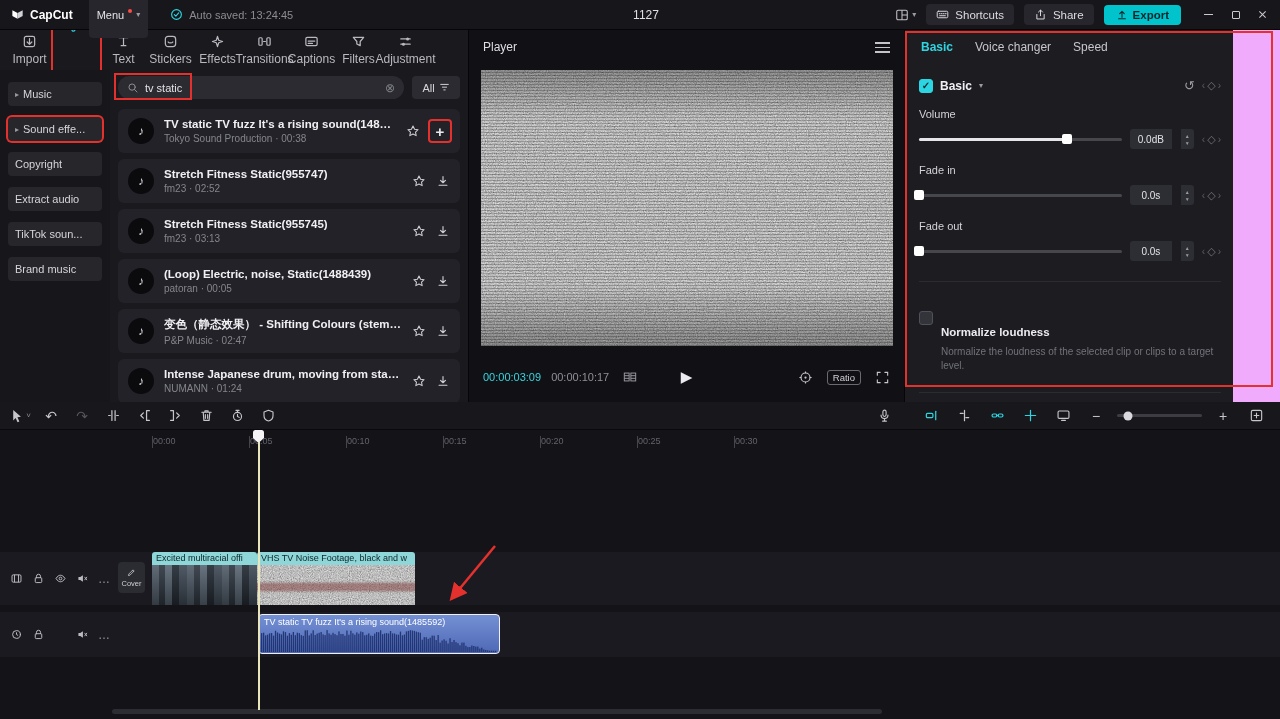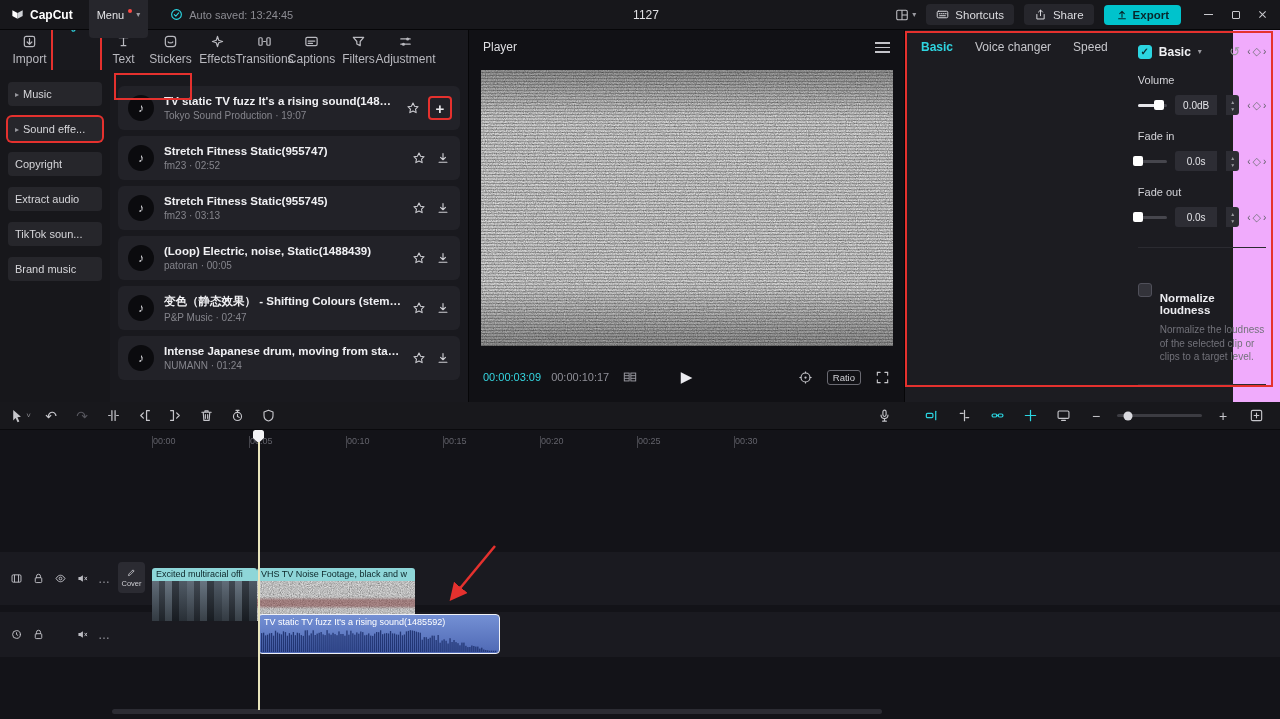--- a/index.html
+++ b/index.html
@@ -69,21 +69,21 @@
       linear-gradient(180deg, rgba(0,0,0,.28), transparent 18%, transparent 78%, rgba(0,0,0,.3)); }
   .player-controls { height:50px; position:relative; display:flex; align-items:center; padding:0 14px; gap:10px; flex-shrink:0; }
   .time-cur { color:#35d6e0; font-size:11px; }
   .time-total { color:#8f8f97; font-size:11px; }
   .frames-icon { color:#9a9aa1; margin-left:4px; }
   .play-btn { position:absolute; left:50%; transform:translateX(-50%); background:none; border:none; color:#ececf0; font-size:15px; }
   .pc-right { margin-left:auto; display:flex; align-items:center; gap:14px; color:#c6c6cb; }
   .ratio-btn { border:1px solid #6a6a72; border-radius:3px; padding:1px 5px; font-size:9.5px; color:#cfcfd4; cursor:pointer; }
 
   
-  .props-panel { width:328px; background:#1c1c21; display:flex; flex-direction:row; position:relative; }
+  .props-panel { width:328px; background:#1c1c21; display:flex; flex-direction:column; position:relative; }
   .props-tabs { height:34px; display:flex; align-items:center; gap:22px; padding:0 16px; flex-shrink:0; }
   .props-tab { font-size:12px; color:#c6c6cb; cursor:pointer; }
   .props-tab.active { color:#2fd5e0; font-weight:bold; }
   .props-body { flex:1; padding:0 12px 0 14px; }
   .row { display:flex; align-items:center; }
   .basic-header { margin-top:14px; gap:7px; }
   .sec-title { font-size:12px; font-weight:bold; color:#f0f0f3; }
   .caret-sm { font-size:8px; color:#9a9aa0; }
   .spacer { flex:1; }
   .reset { font-size:13px; color:#9a9aa0; cursor:pointer; }
@@ -124,21 +124,21 @@
   .tl-tracks { position:relative; flex:1; }
   .strip { position:absolute; left:0; right:0; background:#1a1a20; }
   .video-strip { top:104px; height:53px; }
   .audio-strip { top:164px; height:45px; }
   .g-row { position:absolute; left:0; width:112px; display:flex; align-items:center; gap:9px; padding-left:10px; color:#bcbcc2; z-index:5; }
   .g-row svg { width:13px; height:13px; }
   .g-video { top:104px; height:53px; }
   .g-audio { top:164px; height:45px; }
   .g-more { font-size:12px; color:#9a9aa0; letter-spacing:1px; cursor:pointer; }
   .cover-btn { position:absolute; left:118px; top:114px; width:27px; height:31px; background:#2b2b32; border:none; border-radius:4px; color:#cfcfd4; font-size:7.5px; display:flex; flex-direction:column; align-items:center; justify-content:center; gap:2px; z-index:5; }
-  .clip { position:absolute; top:120px; height:57px; border-radius:3px; overflow:hidden; cursor:pointer; z-index:4; }
+  .clip { position:absolute; top:104px; height:57px; border-radius:3px; overflow:hidden; cursor:pointer; z-index:4; }
   .clip-v1 { left:152px; width:105px; }
   .clip-v2 { left:257px; width:158px; }
   .clip-label { height:13px; background:#8ed6d8; color:#0c2629; font-size:9px; line-height:13px; padding:0 4px; white-space:nowrap; overflow:hidden; }
   .thumbs { height:40px; position:relative; }
   .thumbs-people { background:
       linear-gradient(180deg, rgba(255,255,255,.07), rgba(0,0,0,.4)),
       repeating-linear-gradient(90deg, #55616e 0 7px, #333b45 7px 13px, #5d6a77 13px 20px, #272e37 20px 27px, #434e5a 27px 35px); }
   .thumbs-noise svg { position:absolute; inset:0; width:100%; height:100%; }
   .thumbs-noise::after { content:""; position:absolute; inset:0; background:linear-gradient(180deg, transparent 40%, rgba(120,45,45,.45) 48%, rgba(120,45,45,.45) 62%, transparent 70%); }
   .audio-clip { position:absolute; left:258px; top:166px; width:242px; height:40px; background:linear-gradient(180deg,#7490d4,#4f69b5); border:1px solid #f0f1f6; border-radius:4px; overflow:hidden; cursor:pointer; z-index:6; }
@@ -359,27 +359,43 @@
 
               <span class="side-label">TikTok soun...</span>
             </div>
 
             <div class="side-item">
 
               <span class="side-label">Brand music</span>
             </div>
           </aside>
         <div class="media-content">
+          <div class="search-row">
+            <div class="search-box">
+              <svg width="12" height="12" viewBox="0 0 16 16" fill="none" stroke="currentColor" stroke-width="1.3" stroke-linecap="round">
+                  <circle cx="6.8" cy="6.8" r="4.2"></circle>
+                  <path d="M10 10l3.3 3.3"></path>
+                </svg>
+              <input class="search-input" value="tv static" style="">
+              <span class="clear-glyph">⊗</span>
+            </div>
+            <button class="all-btn">
+              <span>All</span>
+              <svg width="11" height="11" viewBox="0 0 16 16" fill="none" stroke="currentColor" stroke-width="1.4" stroke-linecap="round">
+                  <path d="M2.5 3.5h11M5 7.5h6M7 11.5h2"></path>
+                </svg>
+            </button>
+          </div>
           <div class="sound-list">
 
               <div class="sound-item add">
                 <span class="note-circle">♪</span>
                 <div class="sound-text">
                   <div class="sound-title">TV static TV fuzz It's a rising sound(1485592)</div>
-                  <div class="sound-meta">Tokyo Sound Production · 19:07</div>
+                  <div class="sound-meta">Tokyo Sound Production · 00:38</div>
                 </div>
                 <span class="act">
                   <svg width="14" height="14" viewBox="0 0 16 16" fill="none" stroke="currentColor" stroke-width="1.2" stroke-linejoin="round">
                     <path d="M8 2.2l1.8 3.7 4 .6-2.9 2.8.7 4L8 11.4l-3.6 1.9.7-4L2.2 6.5l4-.6z"></path>
                   </svg>
                 </span>
 
                 <span class="act plus-icon">+</span>
               </div>
 

